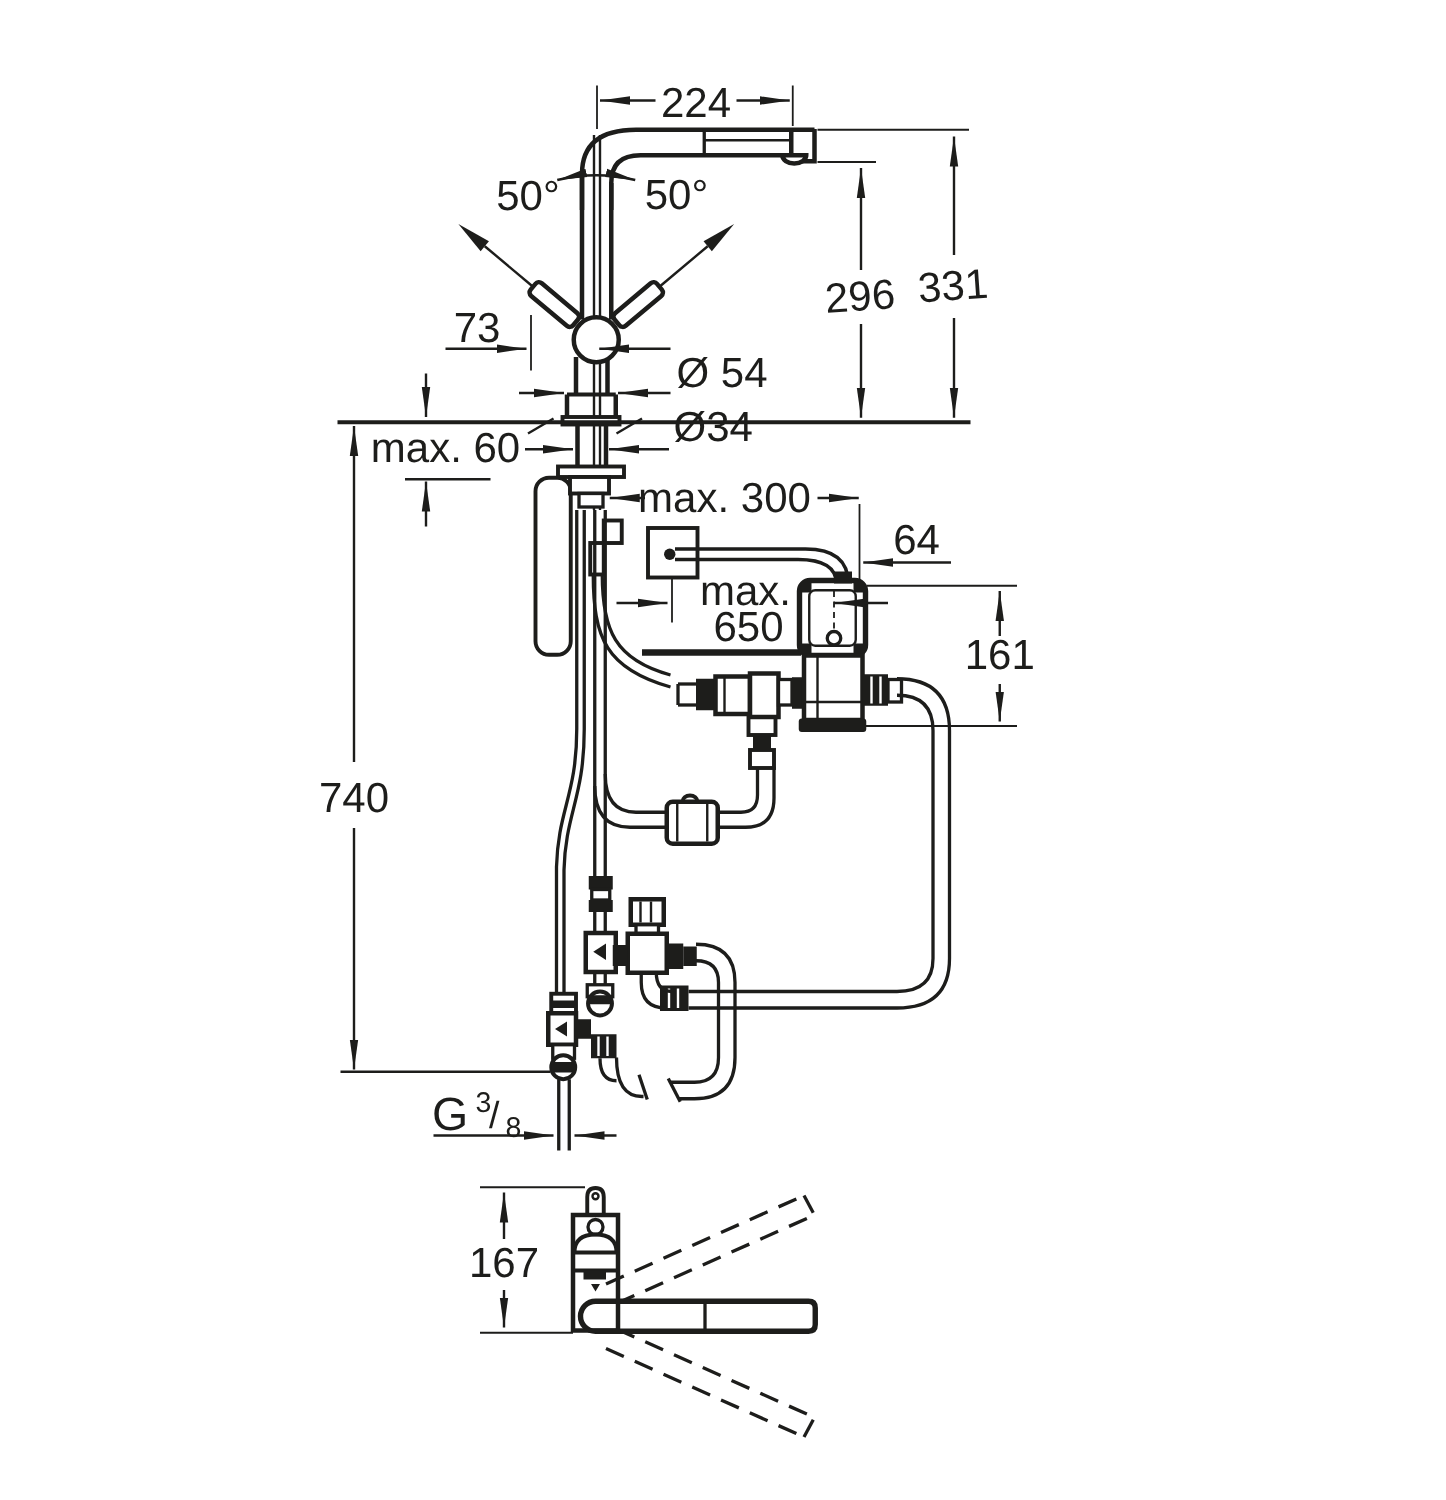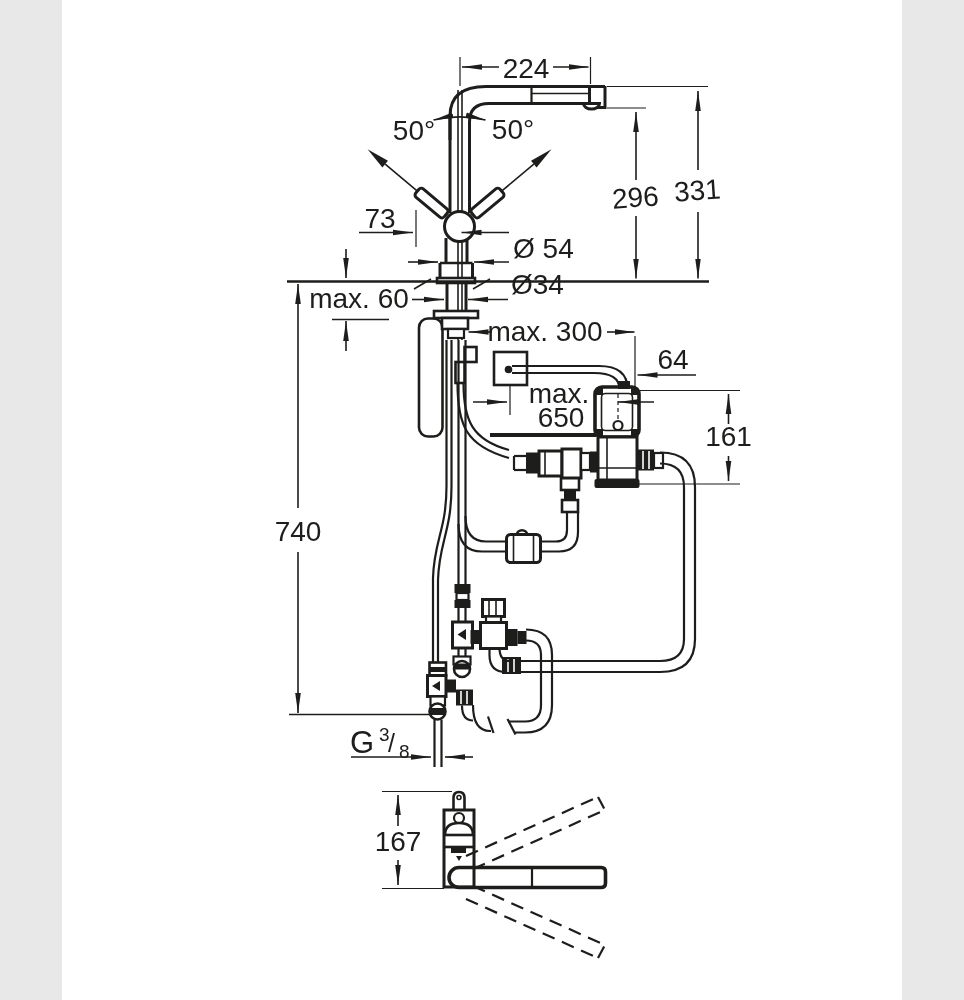--- a/index.html
+++ b/index.html
@@ -1,16 +1,16 @@
 <!DOCTYPE html>
 <html><head>
 <meta charset="utf-8">
 <style>
   html,body{margin:0;padding:0;background:#e8e8e8;}
-  .sheet{position:relative;width:840px;height:1000px;background:#ffffff;margin:0 auto;
+  .sheet{position:relative;width:964px;height:1000px;background:#ffffff;margin:0 auto;
          font-family:"Liberation Sans","DejaVu Sans",sans-serif;}
   svg{display:block;}
   svg text{font-family:"Liberation Sans","DejaVu Sans",sans-serif;fill:#1d1d1b;}
   .dim{font-size:28px;}
   .dim-sm{font-size:19px;}
   .dim-g{font-size:31px;}
   .dim-slash{font-size:25px;}
   .ln{stroke:#1d1d1b;fill:none;}
   .w1{stroke-width:1.2;}
   .w15{stroke-width:1.6;}

